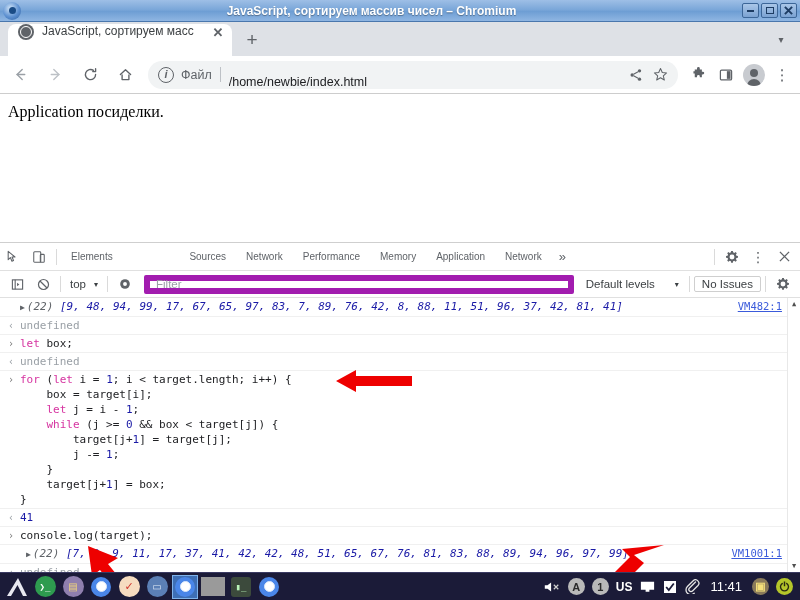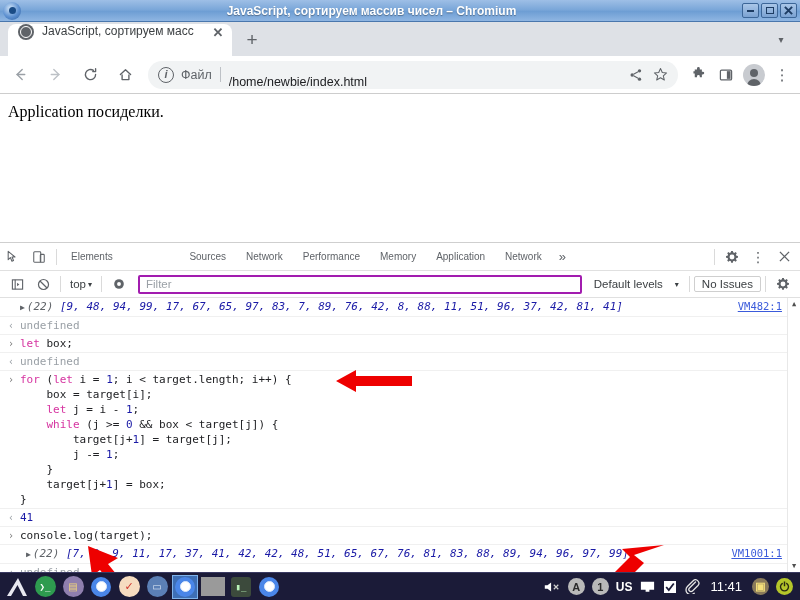--- a/index.html
+++ b/index.html
@@ -168,31 +168,31 @@
   .dt-spacer { flex: 1; }
   .dt-more { font-size: 13px; color: #5f6368; padding: 0 7px; flex: none; }
 
   .dt-toolbar {
     height: 27px; display: flex; align-items: center;
     border-bottom: 1px solid #e0e0e0; background: #ffffff; flex: none;
     padding: 0 4px;
   }
   .ctx-select {
     font-size: 11.5px; color: #3c4043; padding: 0 5px; flex: none;
-    display: flex; align-items: center; gap: 2px; height: 20px;
+    display: flex; align-items: center; gap: 8px; height: 20px;
   }
   .filter-box {
     flex: 1; height: 19px; margin: 0 6px; background: #ffffff;
-    border: 2px solid #a21caf; border-radius: 2px;
+    border: 6px solid #a21caf; border-radius: 2px;
     display: flex; align-items: center; padding: 0 6px;
     font-size: 11.5px; color: #9aa0a6;
   }
   .lvl-select {
     font-size: 11.5px; color: #3c4043; flex: none;
-    display: flex; align-items: center; gap: 12px; padding: 0 6px;
+    display: flex; align-items: center; gap: 20px; padding: 0 6px;
   }
   .issues-btn {
     font-size: 11.5px; color: #3c4043; border: 1px solid #cfcfcf;
     border-radius: 2px; padding: 1px 7px; flex: none; background: #fff;
   }
 
   .console-body {
     flex: 1; overflow: hidden; position: relative;
     font-family: "DejaVu Sans Mono", monospace;
     font-size: 11px;

